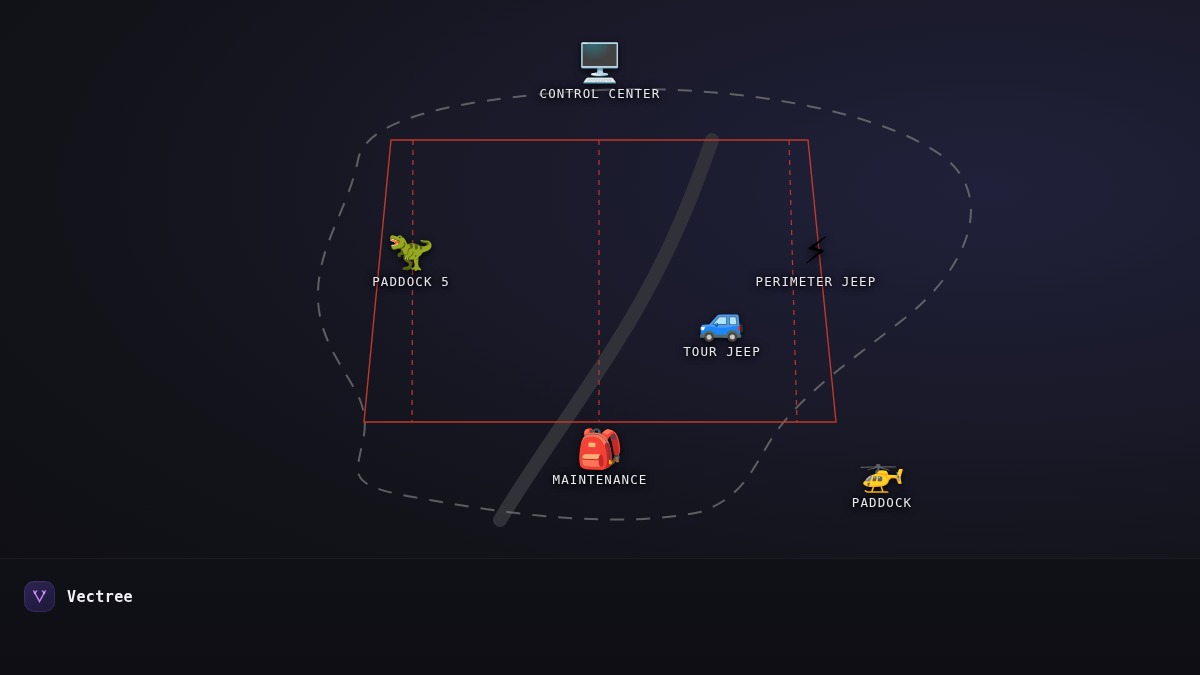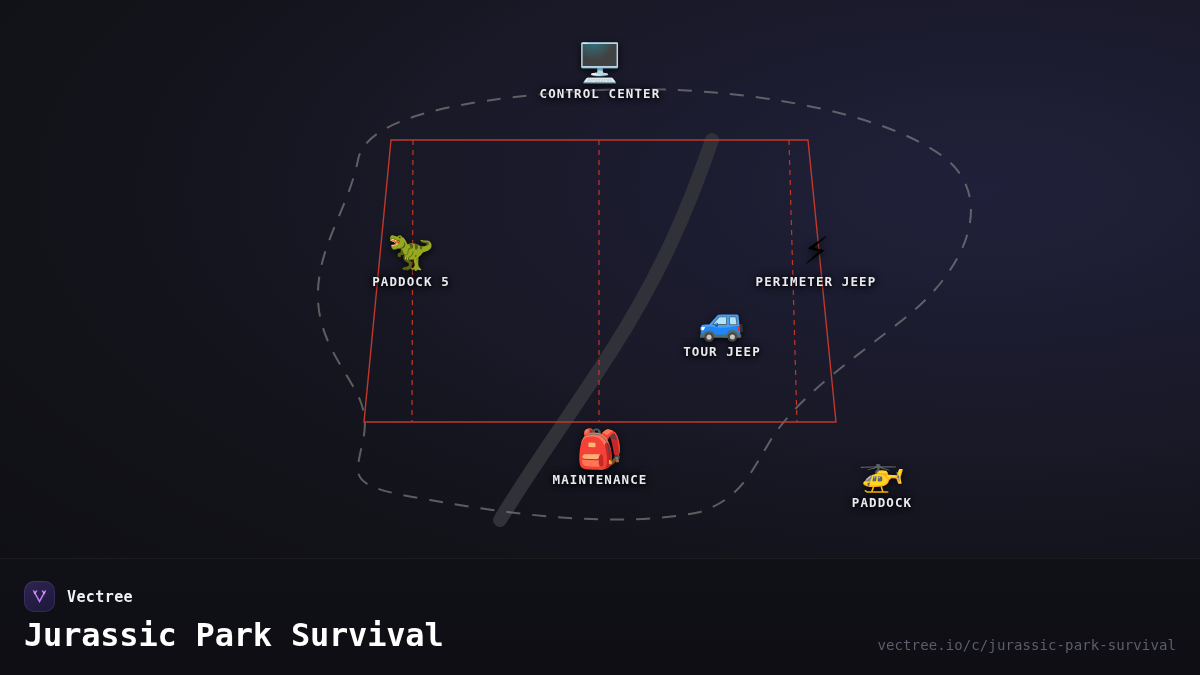--- a/index.html
+++ b/index.html
@@ -42,21 +42,20 @@
     font-family:"DejaVu Sans", sans-serif;
     text-shadow:0 2px 7px rgba(0,0,0,.75);
   }
   .node-label {
     font-family:"DejaVu Sans Mono", monospace;
     font-size:12.5px;
     letter-spacing:1.1px;
     color:#e9e9ef;
     white-space:nowrap;
     text-shadow:0 1px 4px rgba(0,0,0,.95), 0 0 8px rgba(0,0,0,.8);
-    font-weight:bold;
   }
 
   
   #footer {
     position:absolute;
     left:0; bottom:0;
     width:1200px; height:117px;
     border-top:1px solid rgba(255,255,255,.055);
     background:linear-gradient(180deg,#101017 0%, #0e0e14 100%);
   }
@@ -172,18 +171,16 @@
             <path d="M17.8 7.6 L19.5 5.0"></path>
             <path d="M17.8 7.6 L15.7 5.2"></path>
           </g>
           <circle cx="6.2" cy="7.6" r="1.35" fill="#e39cff"></circle>
           <circle cx="17.8" cy="7.6" r="1.35" fill="#e39cff"></circle>
         </svg>
       </span>
       <span id="brand-name">Vectree</span>
     </div>
 
-    <h1 id="page-title">Jurassic Park Survival</h1>
 
-    <span id="footer-url">vectree.io/c/jurassic-park-survival</span>
   </div>
 
 </div>
 
 </body></html>

